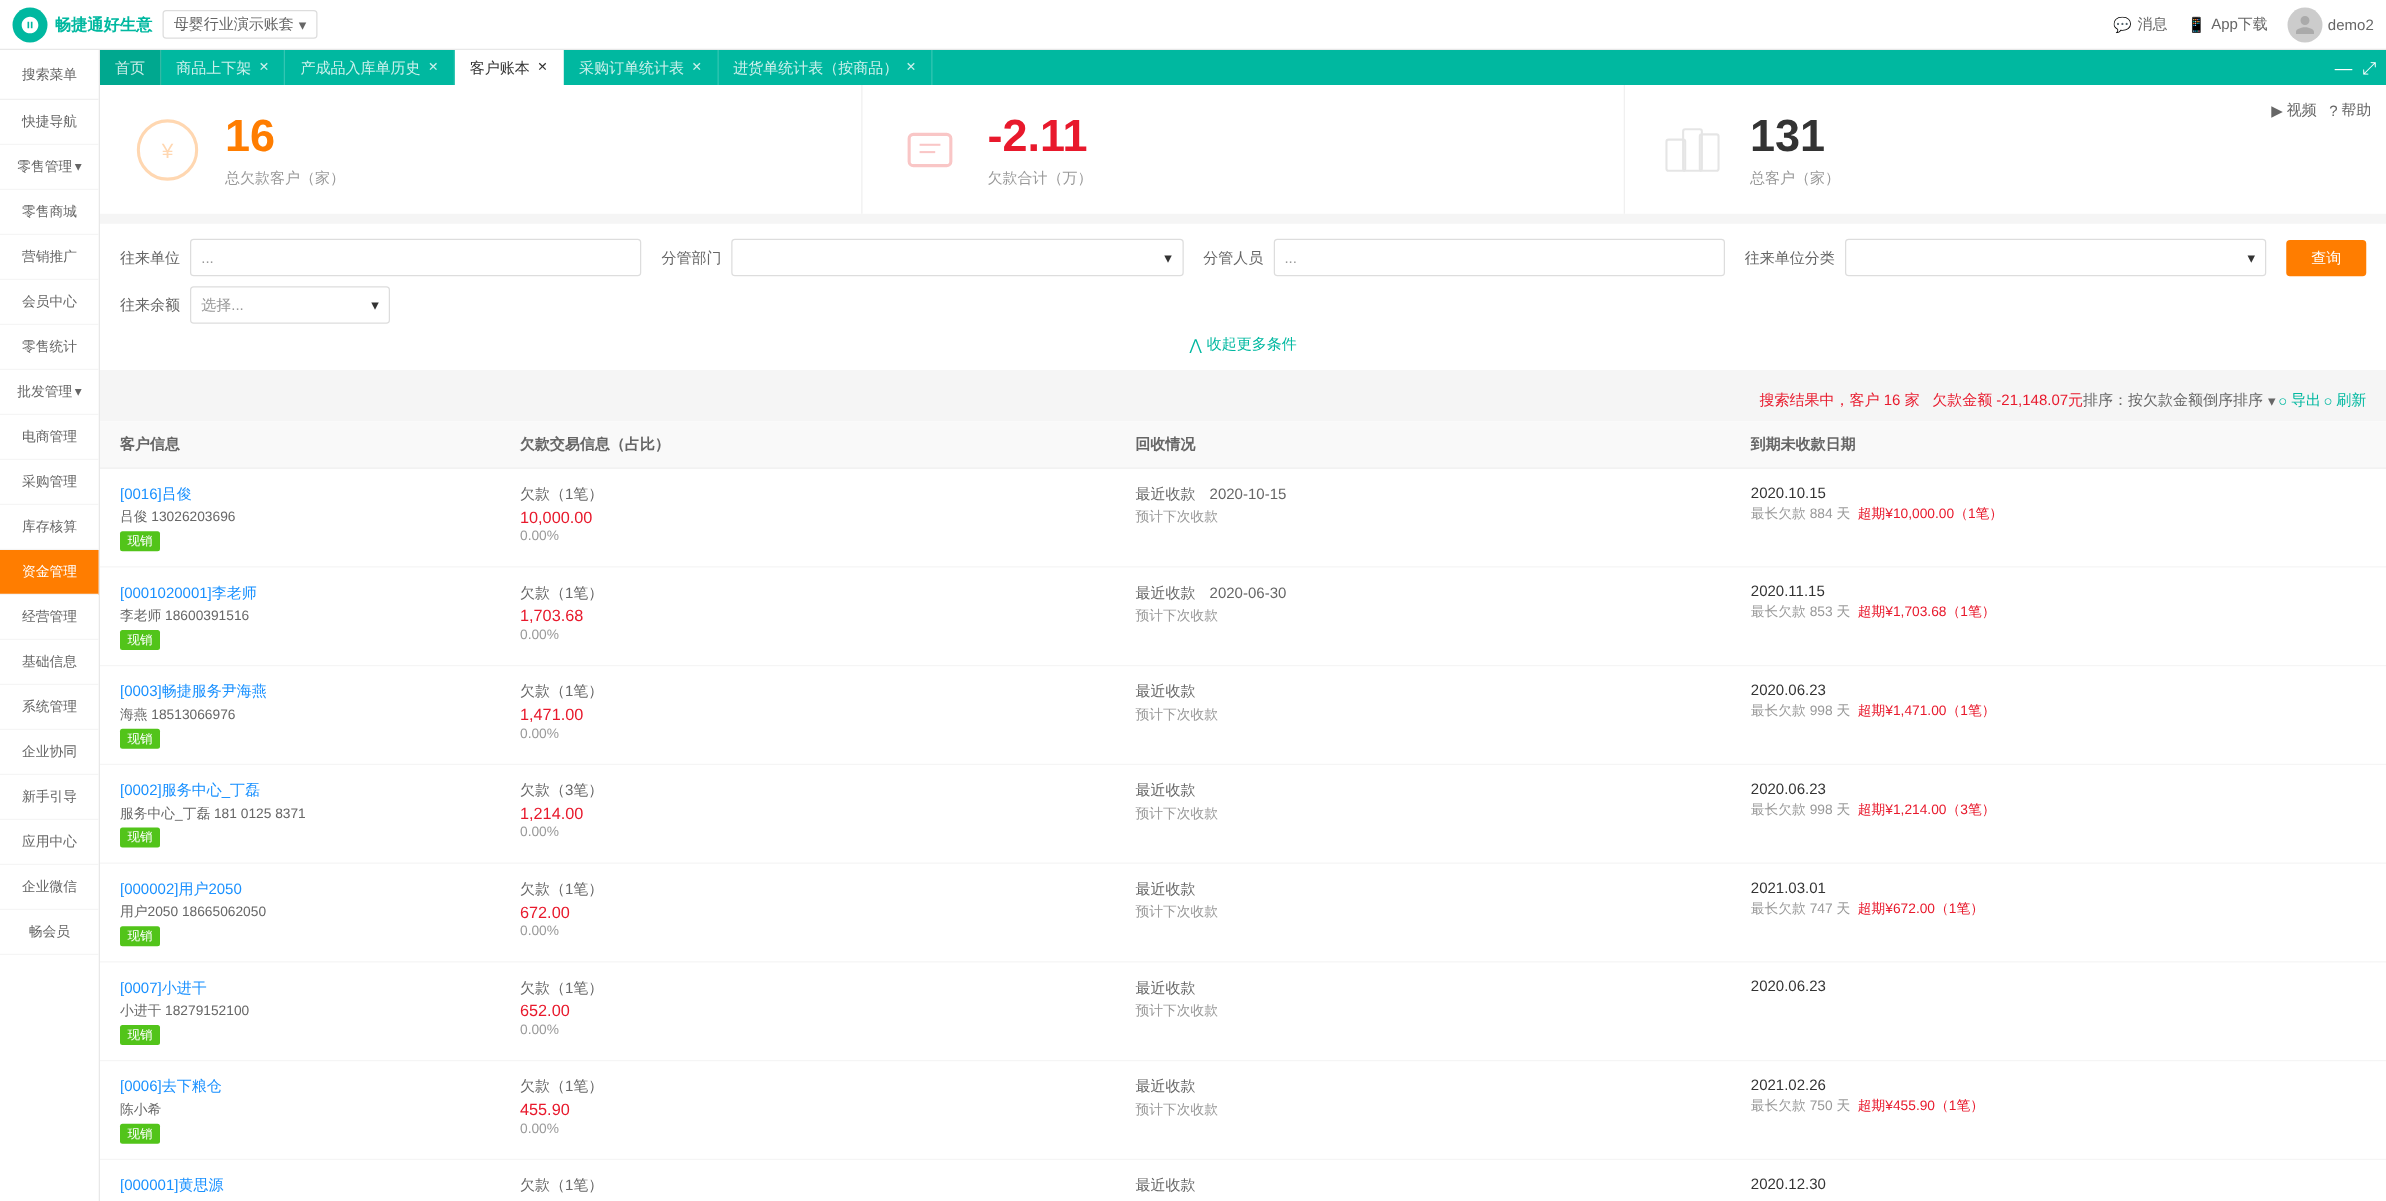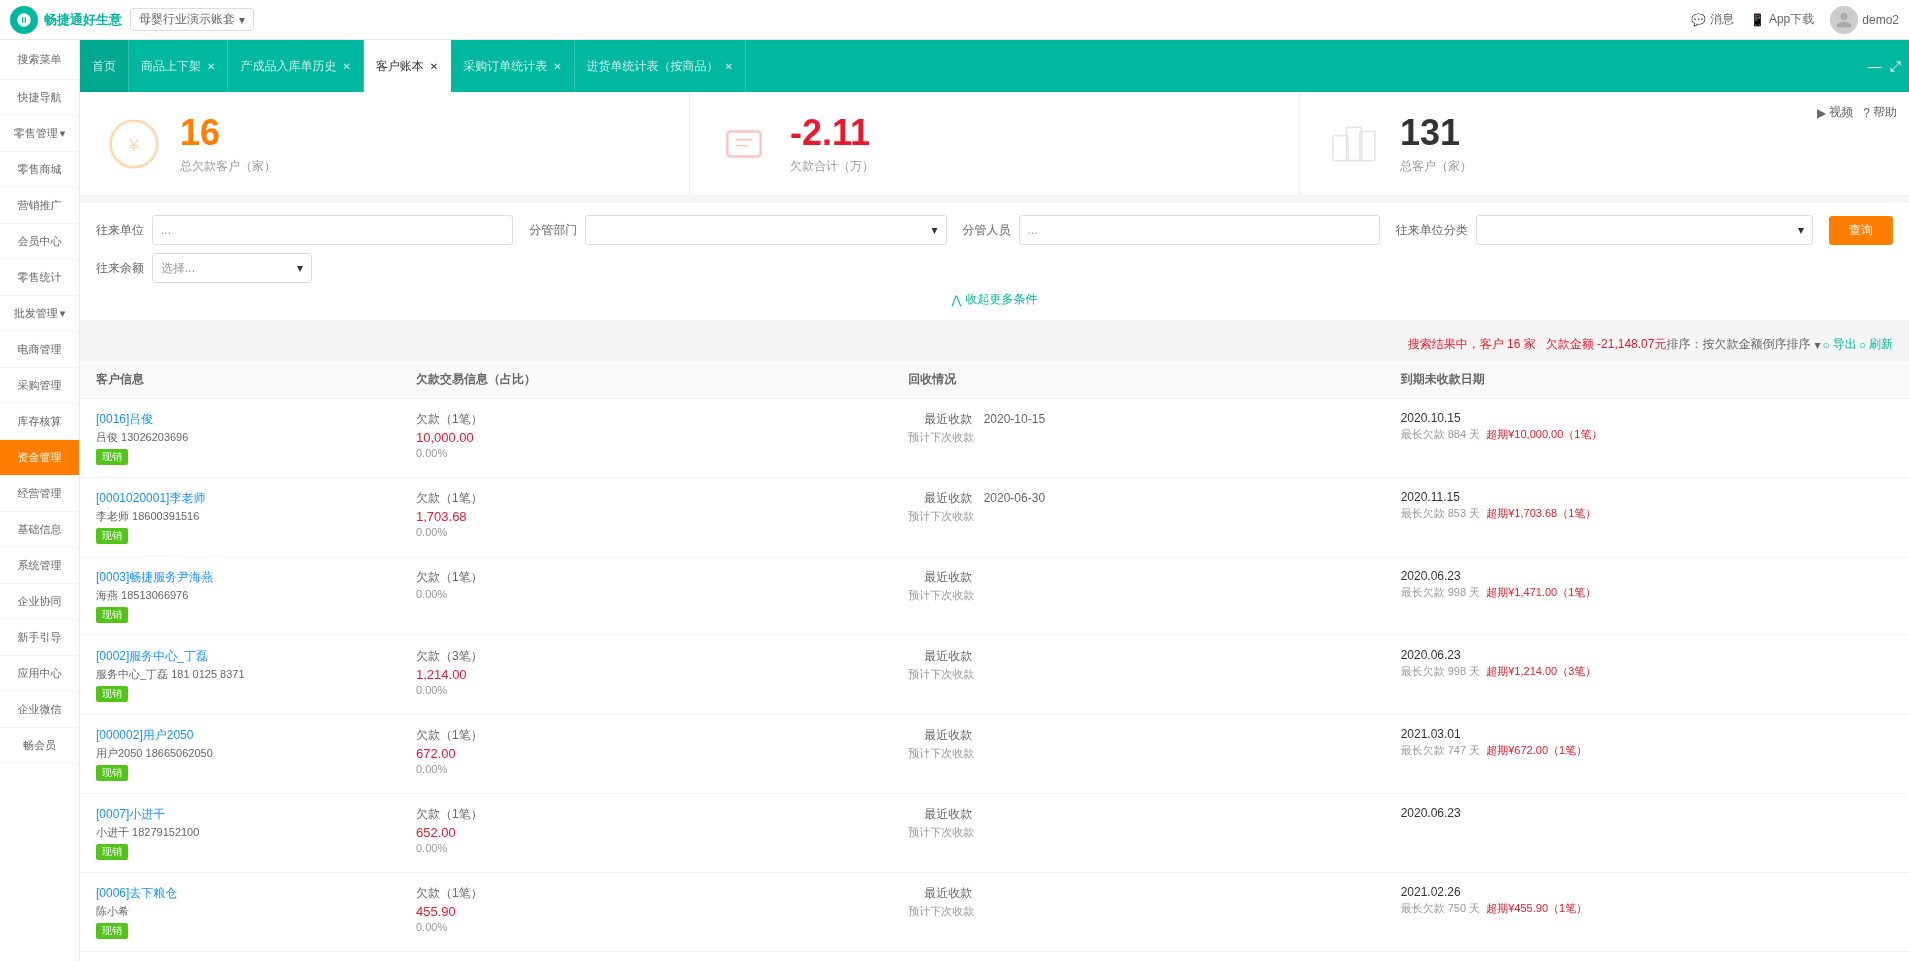--- a/index.html
+++ b/index.html
@@ -25,21 +25,21 @@
     .sidebar-search { padding: 8px; border-bottom: 1px solid #f0f0f0; }
     .sidebar-search-btn { width: 100%; background: none; border: none; color: #666; font-size: 11px; cursor: pointer; text-align: center; padding: 4px; }
     .sidebar-nav-item { padding: 10px 4px; text-align: center; cursor: pointer; color: #666; font-size: 11px; border-bottom: 1px solid #f5f5f5; }
     .sidebar-nav-item.active { color: #ff7d00; background: #fff5ec; }
     .sidebar-nav-item.has-arrow { display: flex; align-items: center; justify-content: center; gap: 2px; }
 
     
     .main { flex: 1; display: flex; flex-direction: column; overflow: hidden; }
     
     
-    .tab-bar { display: flex; align-items: center; background: #00b8a0; height: 52px; overflow: hidden; }
+    .tab-bar { display: flex; align-items: center; background: #00b8a0; height: 28px; overflow: hidden; }
     .tab-item { display: flex; align-items: center; padding: 0 12px; height: 100%; cursor: pointer; color: rgba(255,255,255,0.8); font-size: 12px; gap: 6px; border-right: 1px solid rgba(255,255,255,0.2); white-space: nowrap; }
     .tab-item.active { background: #fff; color: #333; }
     .tab-item .close-btn { color: inherit; font-size: 10px; cursor: pointer; }
     .tab-home { background: #00a88f; }
     .tab-bar-right { margin-left: auto; display: flex; align-items: center; gap: 8px; padding: 0 8px; }
     .tab-bar-btn { color: #fff; font-size: 14px; cursor: pointer; }
 
     
     .content { flex: 1; overflow-y: auto; background: #f5f5f5; }
     
@@ -84,21 +84,21 @@
     .table-row { display: grid; grid-template-columns: 320px 1fr 1fr 1fr; padding: 12px 16px; border-bottom: 1px solid #f5f5f5; align-items: start; }
     
     .customer-name { color: #1890ff; font-size: 12px; cursor: pointer; }
     .customer-phone { color: #666; font-size: 11px; margin-top: 2px; }
     .customer-tag { display: inline-block; background: #52c41a; color: #fff; font-size: 10px; padding: 1px 6px; border-radius: 2px; margin-top: 4px; }
     
     .debt-info { font-size: 12px; color: #666; }
     .debt-amount { color: #e8192c; font-size: 13px; font-weight: 500; margin-top: 2px; }
     .debt-percent { color: #999; font-size: 11px; margin-top: 2px; }
     
-    .payment-info { font-size: 12px; color: #666; margin-left: 16px; }
+    .payment-info { font-size: 12px; color: #666; }
     .payment-next { color: #999; font-size: 11px; margin-top: 2px; }
     .due-date { color: #333; }
     .due-detail { color: #999; font-size: 11px; margin-top: 2px; }
     .overdue-link { color: #e8192c; cursor: pointer; font-size: 11px; }
 
     
     ::-webkit-scrollbar { width: 6px; height: 6px; }
     ::-webkit-scrollbar-track { background: #f1f1f1; }
     ::-webkit-scrollbar-thumb { background: #ccc; border-radius: 3px; }
   </style>
@@ -425,20 +425,21 @@
         </div>
 
         <div class="table-row">
           <div>
             <div class="customer-name">[0003]畅捷服务尹海燕</div>
             <div class="customer-phone">海燕  18513066976</div>
             <span class="customer-tag">现销</span>
           </div>
           <div>
             <div class="debt-info">欠款（1笔）</div>
+            <div class="debt-amount">1,471.00</div>
             <div class="debt-percent">0.00%</div>
           </div>
           <div>
             <div class="payment-info">
               <span>最近收款</span>
             </div>
             <div class="payment-next">预计下次收款</div>
           </div>
           <div>
             <div class="due-date">2020.06.23</div>

